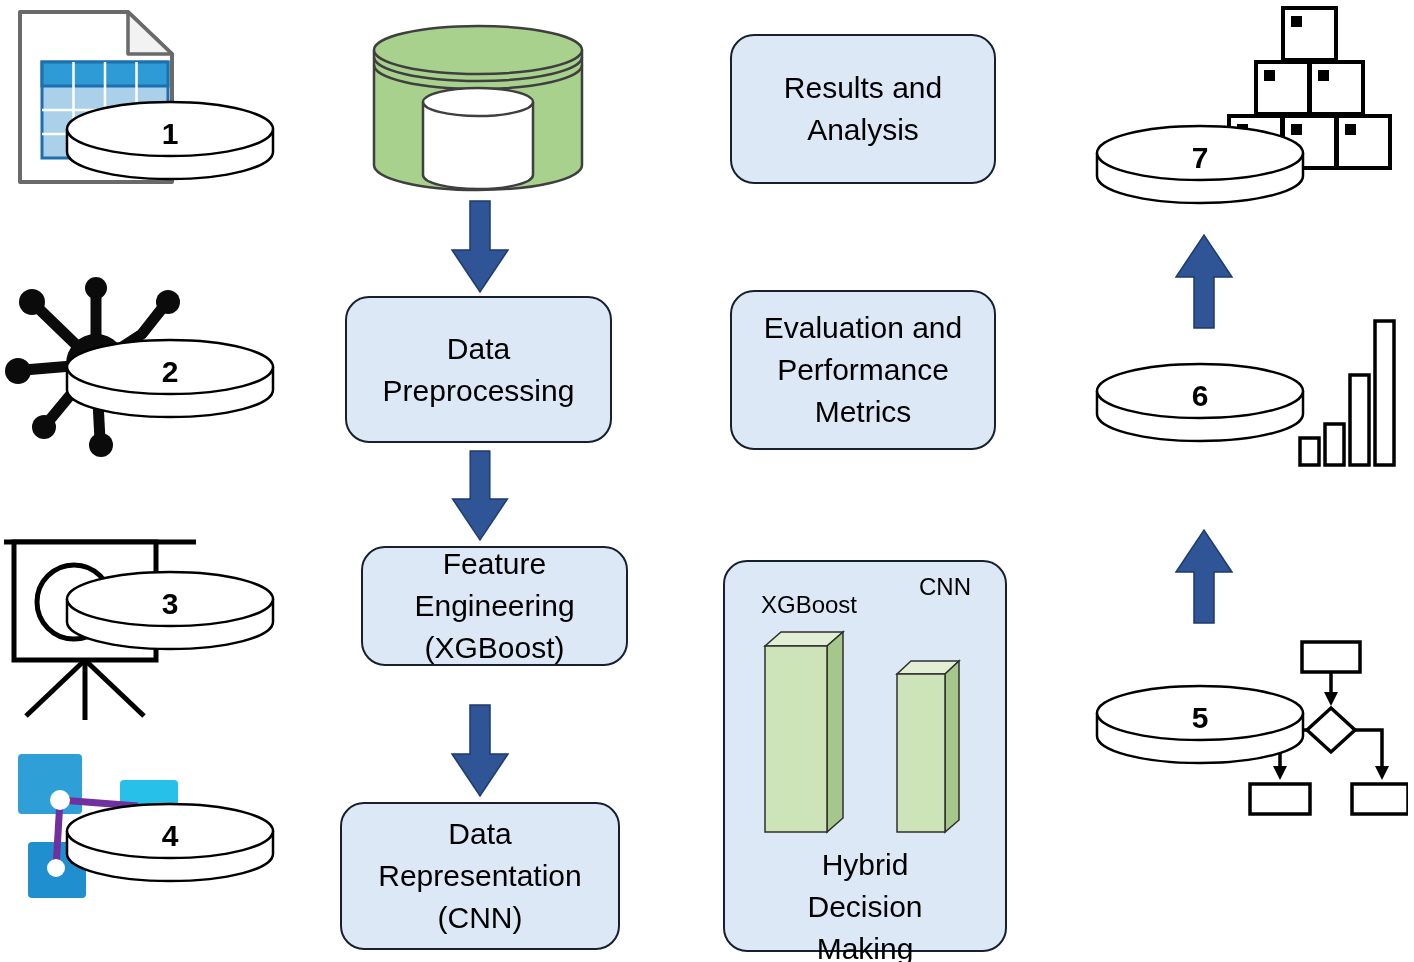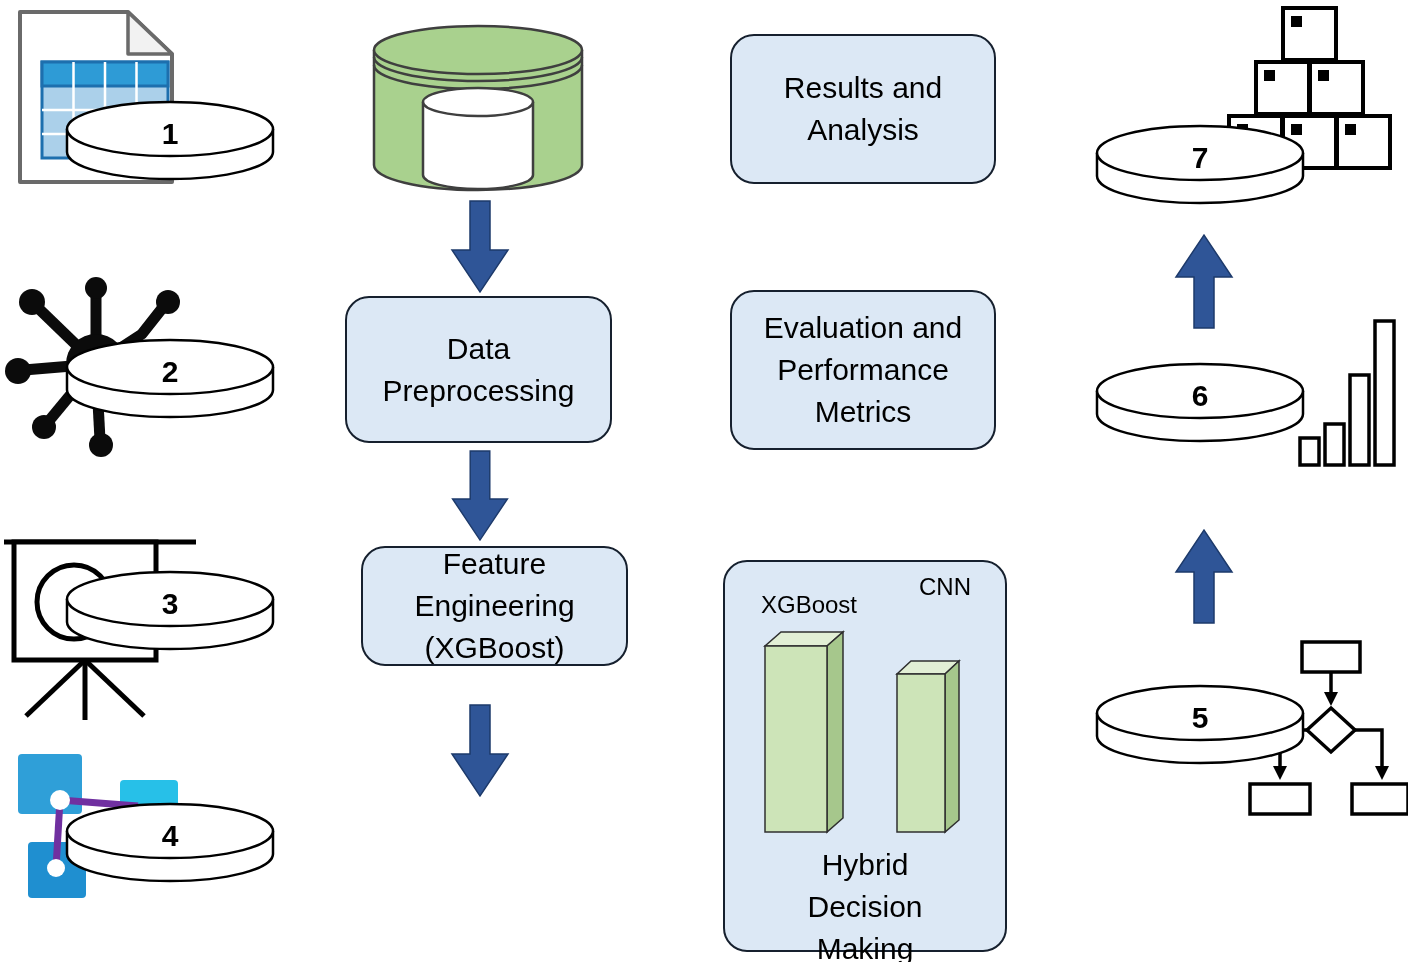--- a/index.html
+++ b/index.html
@@ -133,20 +133,23 @@
   </svg>
 
   <div class="flowbox" style="left:361px;top:546px;width:267px;height:120px">
     <span>Feature Engineering (XGBoost)</span>
   </div>
 
   <svg class="abs" style="left:448px;top:704px" width="64" height="94" viewBox="0 0 64 94">
     <path class="arrow" d="M22 1 H42 V50 H60 L32 92 L4 50 H22 Z"></path>
   </svg>
 
+  <div class="flowbox" style="left:340px;top:802px;width:280px;height:148px">
+    <span>Data Representation (CNN)</span>
+  </div>
 
   <div class="flowbox" style="left:730px;top:34px;width:266px;height:150px">
     <span>Results and Analysis</span>
   </div>
 
   <div class="flowbox" style="left:730px;top:290px;width:266px;height:160px">
     <span>Evaluation and Performance Metrics</span>
   </div>
 
   <div class="flowbox hybrid" style="left:723px;top:560px;width:284px;height:392px">

